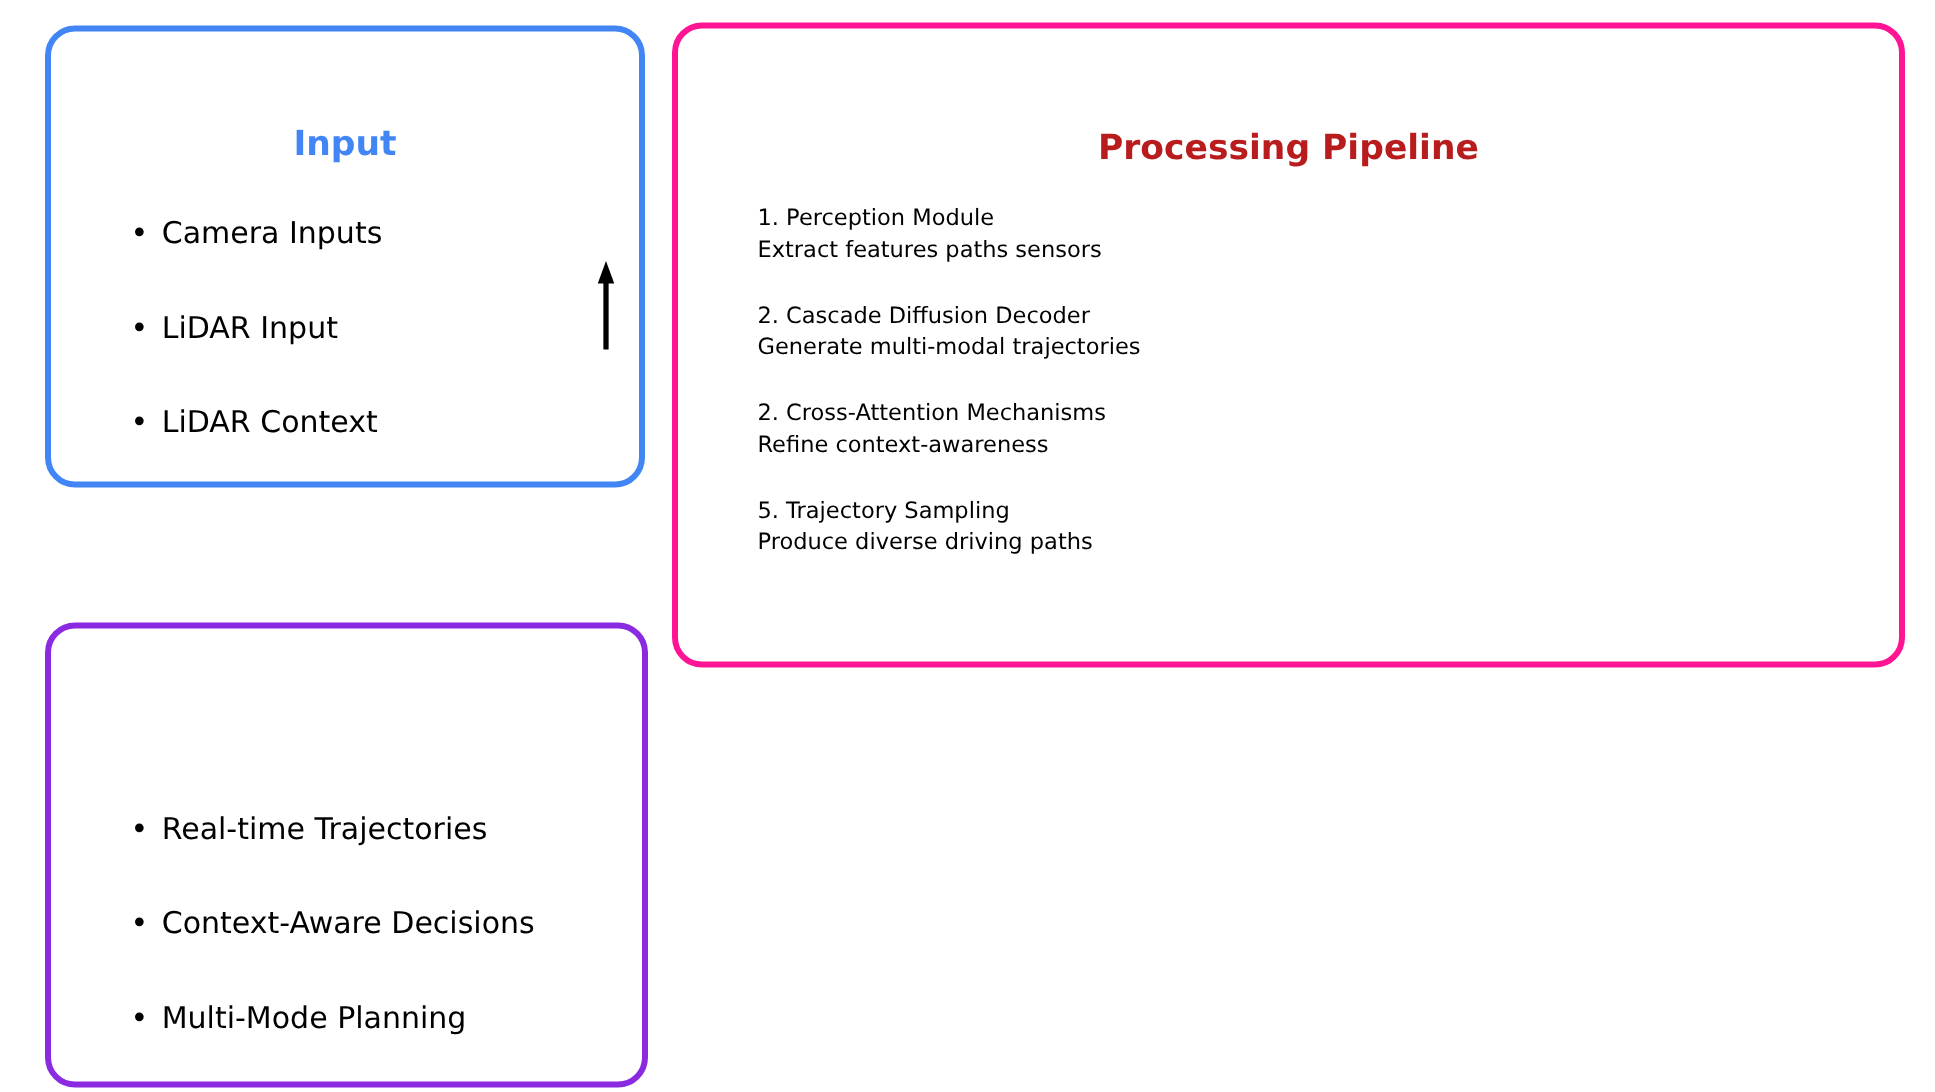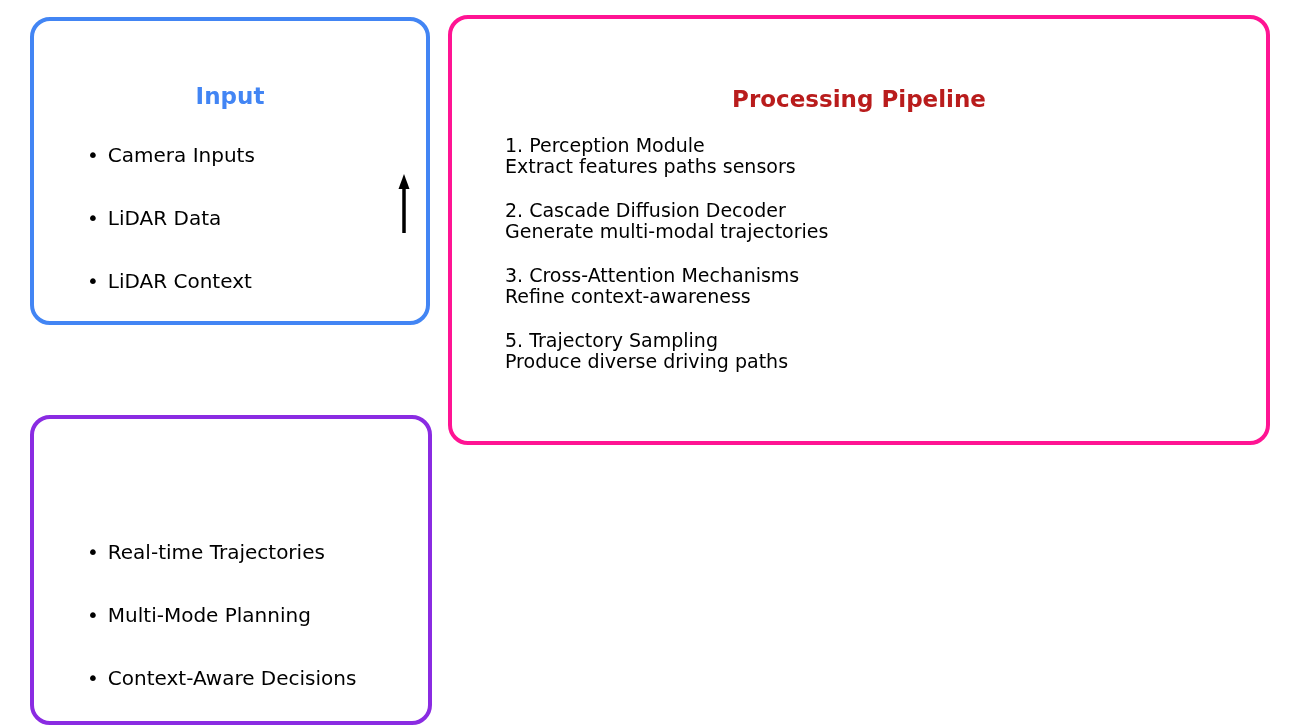--- a/index.html
+++ b/index.html
@@ -32,21 +32,21 @@
     line-height: 23px;
     height: 23px;
     margin-bottom: 40px;
     white-space: nowrap;
   }
   .bullet-item::before { content: "\2022"; margin-right: 9px; }
   .steps { position: absolute; }
   .step { margin-bottom: 23px; }
   .step-line {
     display: block;
-    font-size: 19px;
+    font-size: 15px;
     line-height: 21px;
     white-space: nowrap;
   }
   
   #input-box  { left: 30px;  top: 17px;  width: 400px; height: 308px; border: 4px solid #4285f4; }
   #input-box .box-title  { top: 61px; color: #4285f4; }
   #input-box .bullet-list { top: 123px; left: 53px; }
   
   #processing-box { left: 448px; top: 15px; width: 822px; height: 430px; border: 4px solid #ff1493; }
   #processing-box .box-title { top: 66px; color: #b91c1c; }
@@ -62,21 +62,21 @@
 </style>
 </head>
 <body>
 
 <div id="canvas">
 
   <div class="box" id="input-box">
     <div class="box-title">Input</div>
     <div class="bullet-list">
       <div class="bullet-item">Camera Inputs</div>
-      <div class="bullet-item">LiDAR Data</div>
+      <div class="bullet-item">LiDAR Input</div>
       <div class="bullet-item">LiDAR Context</div>
     </div>
   </div>
 
   <svg class="flow-arrow" id="up-arrow" width="18" height="60" viewBox="0 0 18 60">
     <line x1="9" y1="59" x2="9" y2="12" stroke="#000000" stroke-width="3.5"></line>
     <polygon points="9,0 3.5,15 14.5,15" fill="#000000"></polygon>
   </svg>
 
   <div class="box" id="processing-box">
@@ -84,36 +84,36 @@
     <div class="steps">
       <div class="step">
         <span class="step-line">1. Perception Module</span>
         <span class="step-line">Extract features paths sensors</span>
       </div>
       <div class="step">
         <span class="step-line">2. Cascade Diffusion Decoder</span>
         <span class="step-line">Generate multi-modal trajectories</span>
       </div>
       <div class="step">
-        <span class="step-line">3. Cross-Attention Mechanisms</span>
+        <span class="step-line">2. Cross-Attention Mechanisms</span>
         <span class="step-line">Refine context-awareness</span>
       </div>
       <div class="step">
         <span class="step-line">5. Trajectory Sampling</span>
         <span class="step-line">Produce diverse driving paths</span>
       </div>
     </div>
   </div>
 
   <svg class="flow-arrow" id="down-arrow" width="18" height="75" viewBox="0 0 18 75">
     <line x1="9" y1="1" x2="9" y2="63" stroke="#000000" stroke-width="3.5"></line>
     <polygon points="9,75 3.5,60 14.5,60" fill="#000000"></polygon>
   </svg>
 
   <div class="box" id="output-box">
     <div class="bullet-list">
       <div class="bullet-item">Real-time Trajectories</div>
+      <div class="bullet-item">Context-Aware Decisions</div>
       <div class="bullet-item">Multi-Mode Planning</div>
-      <div class="bullet-item">Context-Aware Decisions</div>
     </div>
   </div>
 
 </div>
 
 </body></html>

